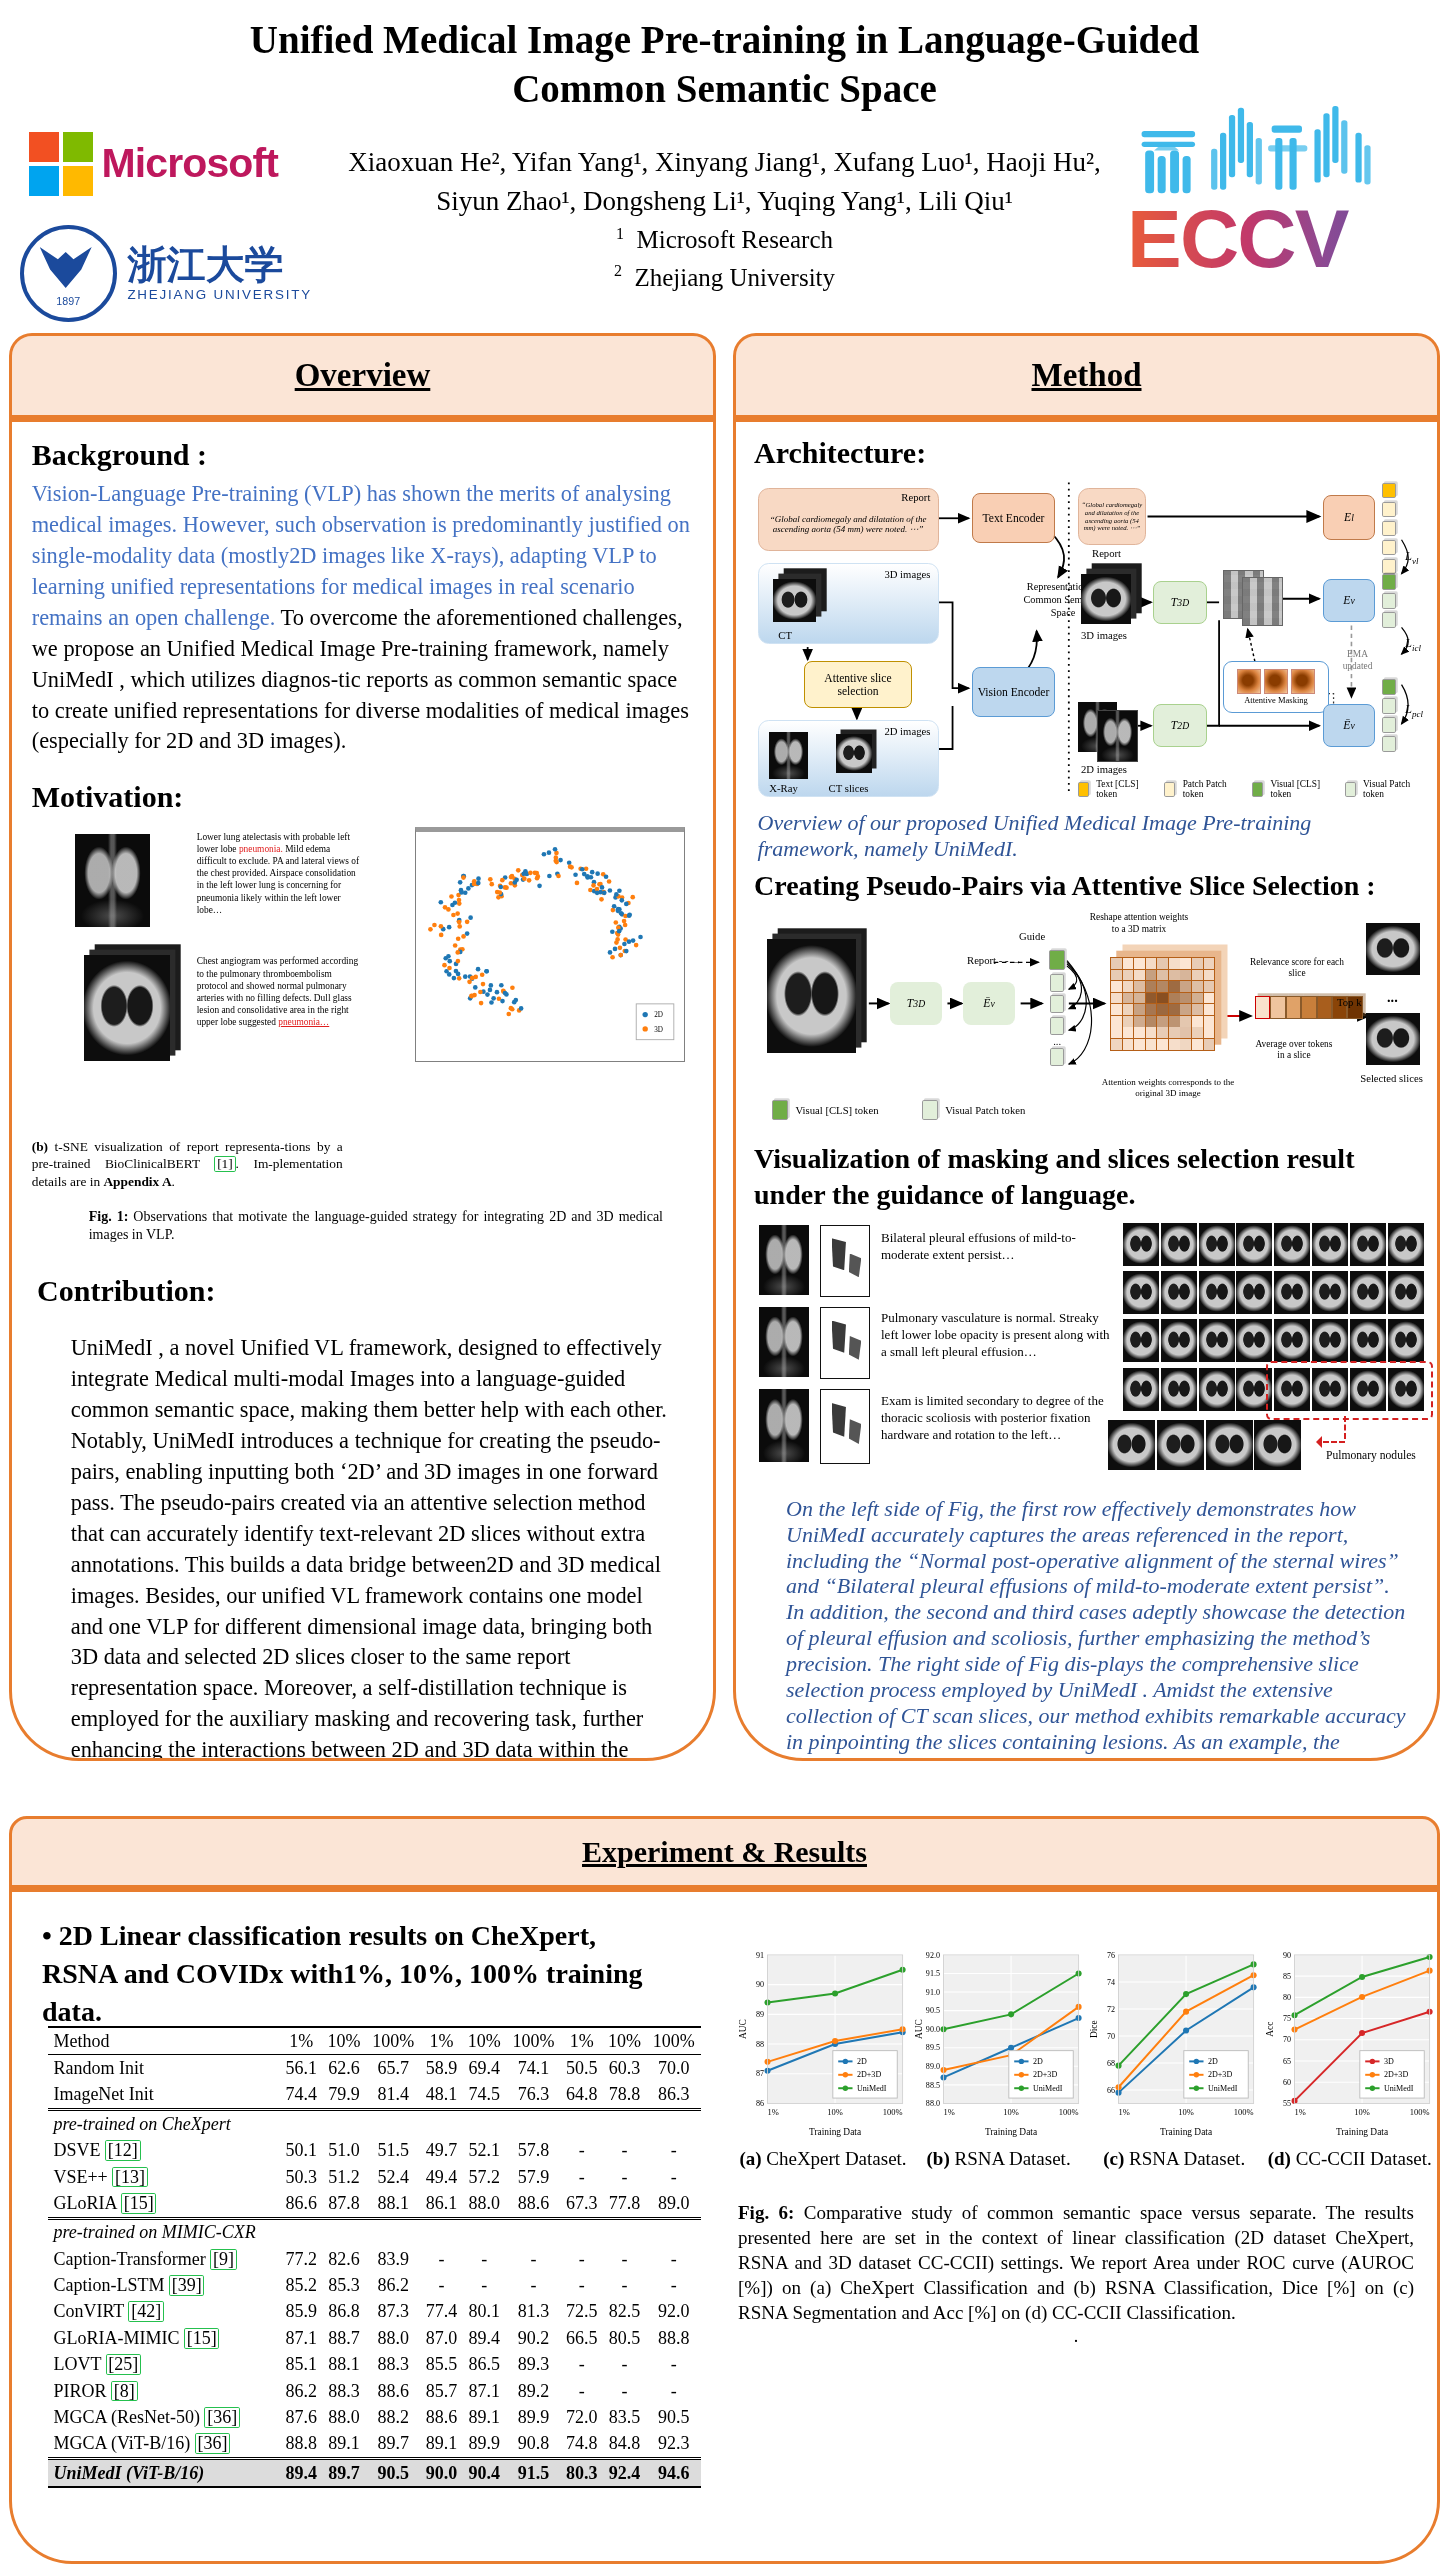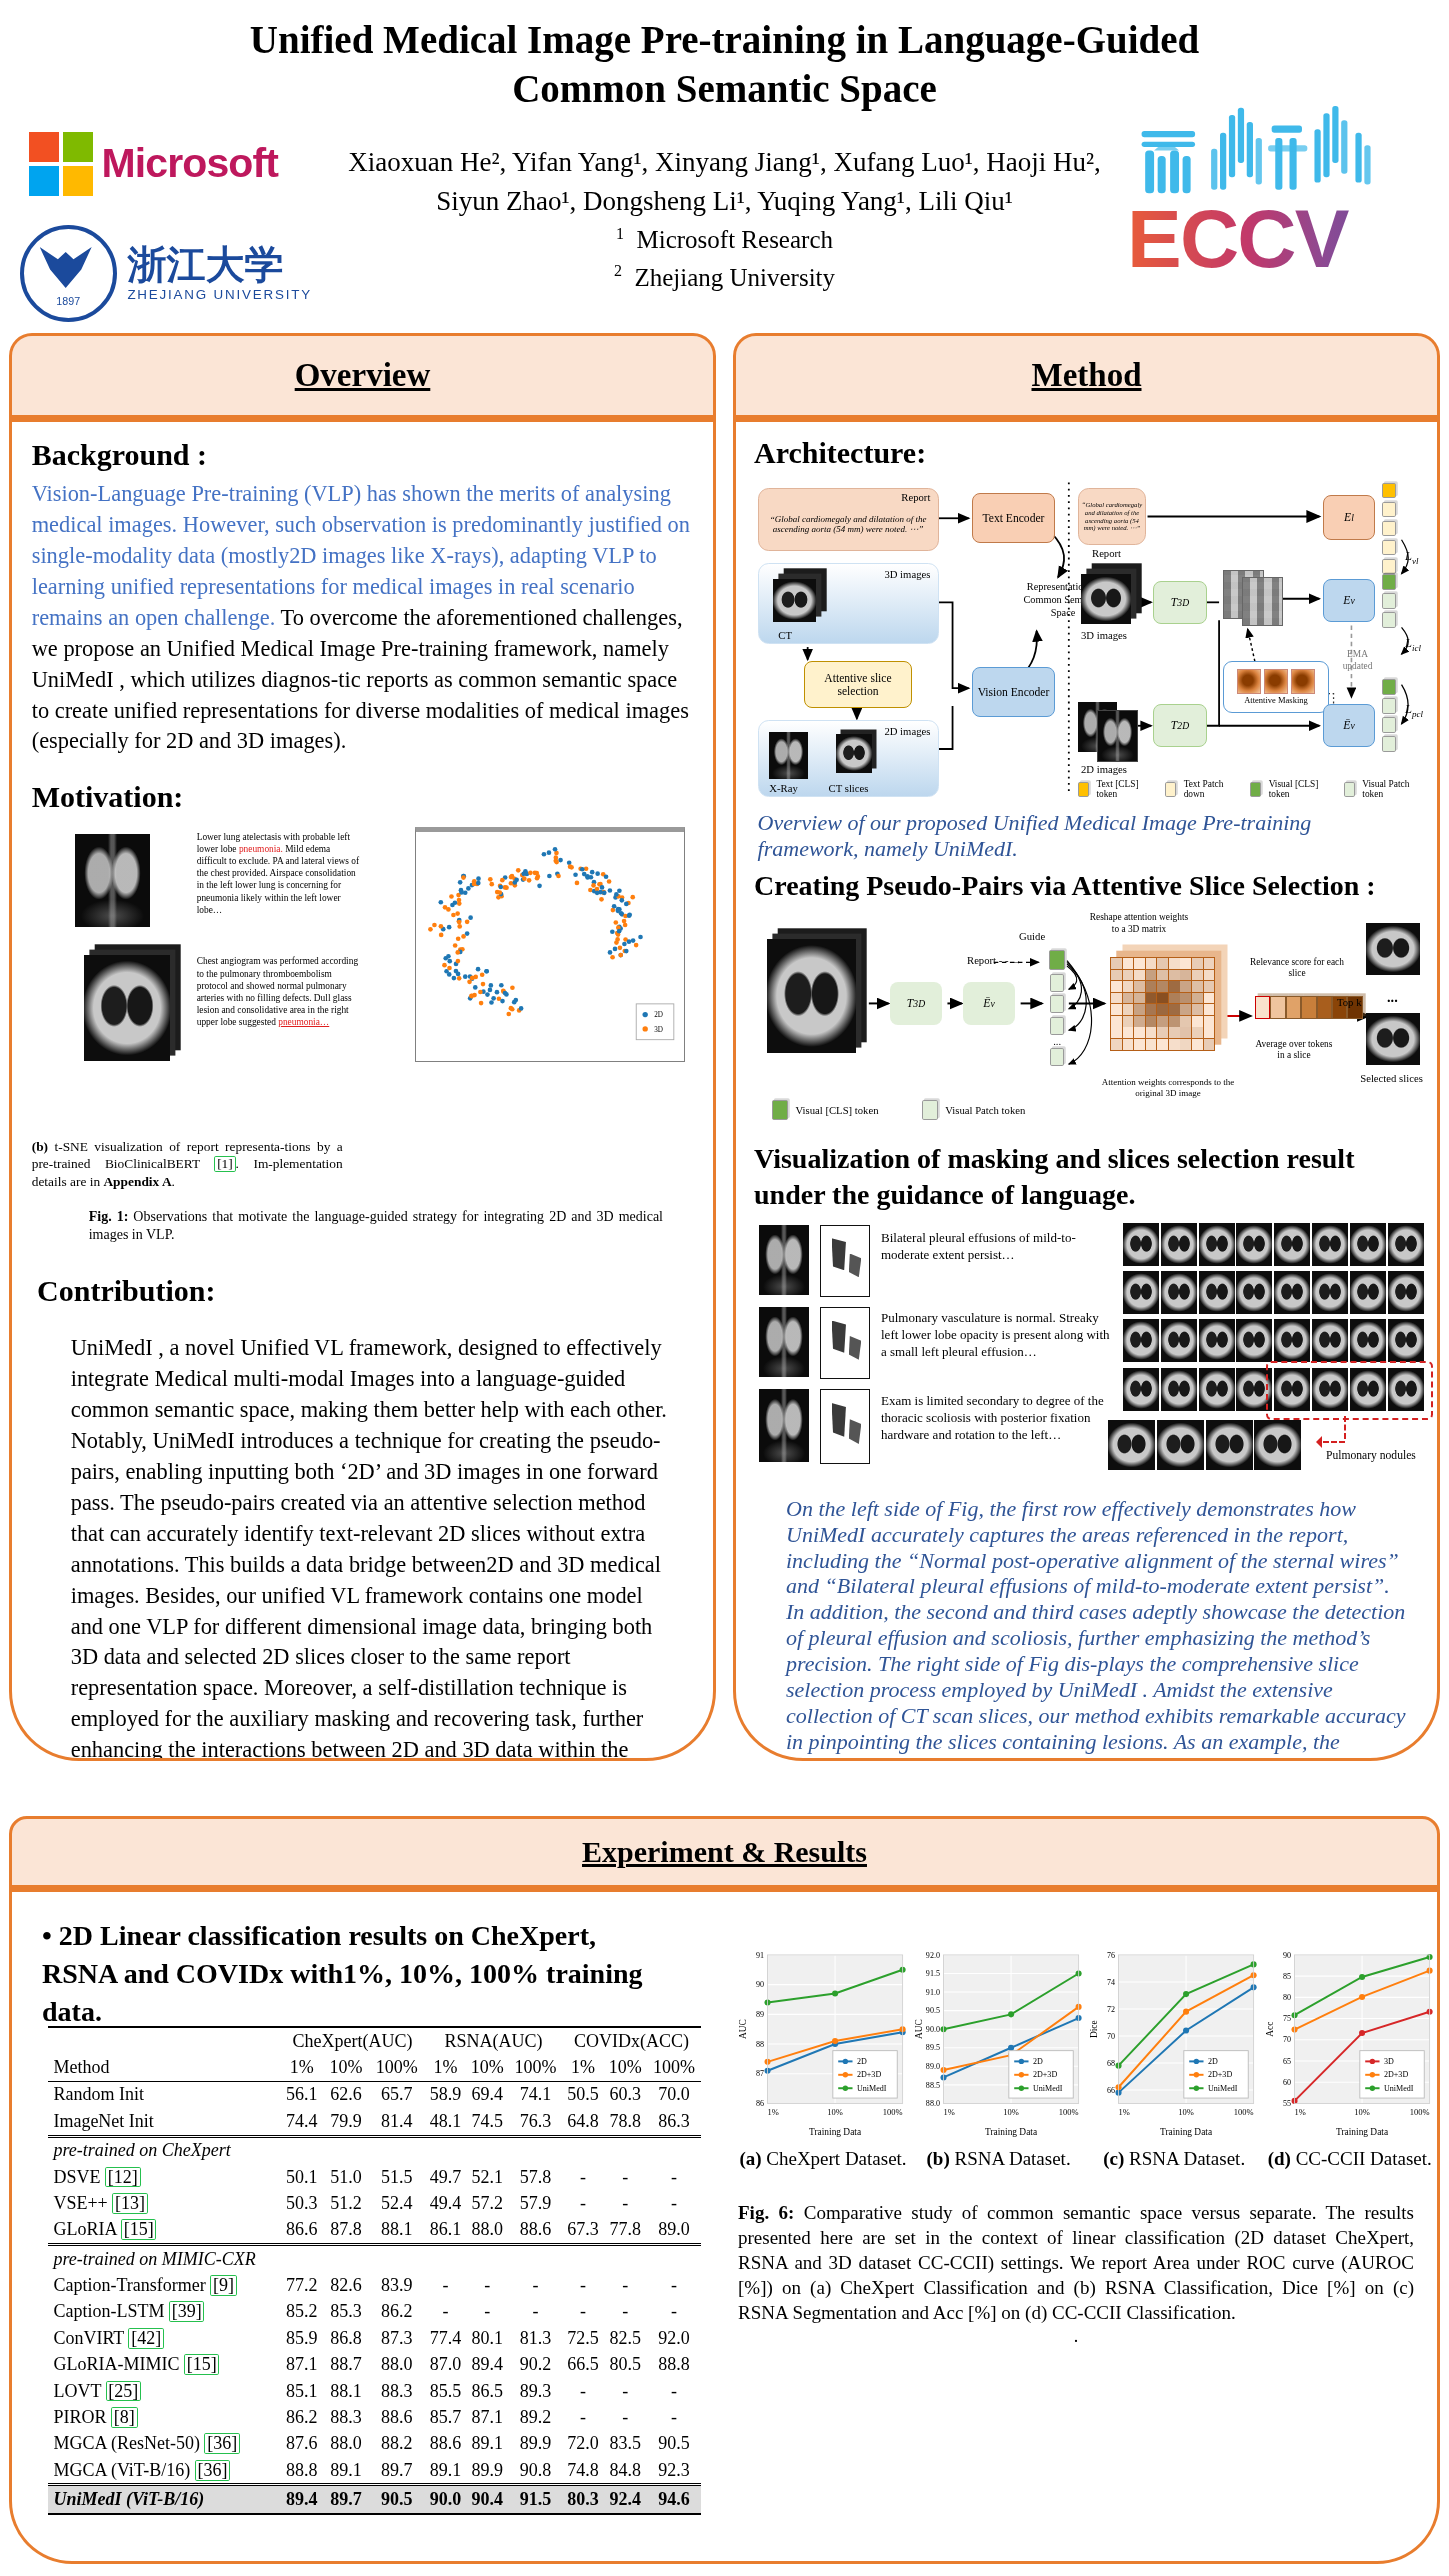--- a/index.html
+++ b/index.html
@@ -581,21 +581,21 @@
             <span class="tok lg" style="width:11.6px;height:13.4px;"></span>
               <span class="tok lg" style="width:11.6px;height:13.4px;"></span>
               <span class="tok lg" style="width:11.6px;height:13.4px;"></span>
           </div>
           <div class="losslab" style="left:651px;top:225px;"><span>L</span><sub>pcl</sub></div>
 
           <div class="legrow" style="left:324px;top:302px;">
             <span class="tok y"></span>
               <span>Text [CLS] token</span>
             <span class="tok c" style="margin-left:5.4px;"></span>
-              <span>Text Patch down</span>
+              <span>Patch Patch token</span>
             <span class="tok g" style="margin-left:5.4px;"></span>
               <span>Visual [CLS] token</span>
             <span class="tok lg" style="margin-left:5.4px;"></span>
               <span>Visual Patch token</span>
           </div>
         </div>
 
         <div class="analysis" style="margin:9px 7.2px 0 3.6px;">Overview of our proposed Unified Medical Image Pre-training framework, namely UniMedI.</div>
         <p class="hsub" style="font-size:28px;margin-top:7.2px;">Creating Pseudo-Pairs via Attentive Slice Selection :</p>
 
@@ -811,26 +811,20 @@
 
   <div class="panel" style="left:9px;top:1816px;width:1431px;">
     <div class="phead" style="height:66px;border-radius:18px 18px 0 0;">
       <span class="ptitle" style="font-size:30px;">Experiment &amp; Results</span>
     </div>
     <div class="pbody" style="height:669px;border-radius:0 0 63px 63px;">
       <div class="bullet" style="position:absolute;left:30px;top:25px;width:626px;">• 2D Linear classification results on CheXpert, RSNA and COVIDx with1%, 10%, 100% training data.</div>
 
       <table class="res" style="position:absolute;left:36px;top:134px;">
           <thead>
-            <tr>
-              <th class="mcol"></th>
-              <th colspan="3">CheXpert(AUC)</th>
-              <th colspan="3">RSNA(AUC)</th>
-              <th colspan="3">COVIDx(ACC)</th>
-            </tr>
             <tr>
               <th class="mcol">Method</th>
               <th>1%</th>
               <th>10%</th>
               <th>100%</th>
               <th>1%</th>
               <th>10%</th>
               <th>100%</th>
               <th>1%</th>
               <th>10%</th>

